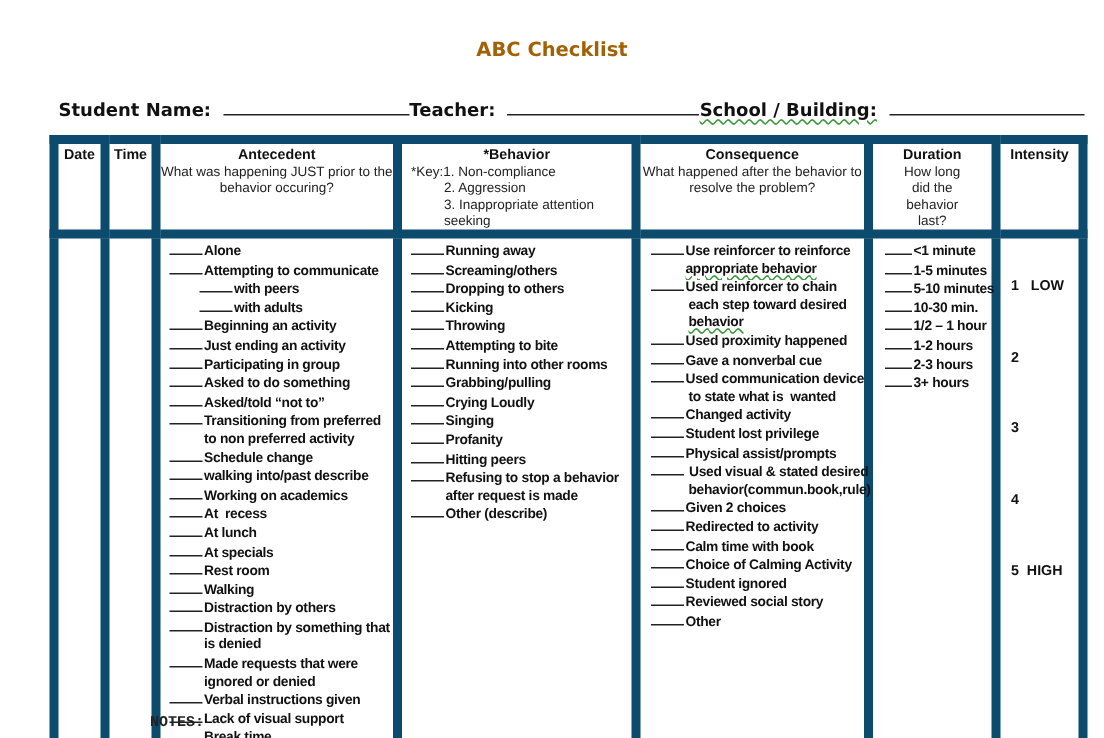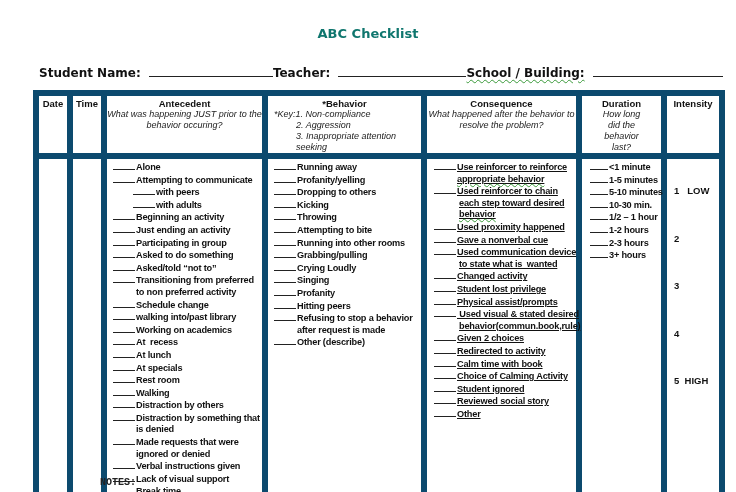--- a/index.html
+++ b/index.html
@@ -1,26 +1,26 @@
 <!DOCTYPE html>
 <html><head>
 <meta charset="utf-8">
 <style>
   html, body { margin: 0; padding: 0; background: #ffffff; }
   body { width: 736px; height: 492px; position: relative; overflow: hidden; color: #111; font-family: "Liberation Sans", sans-serif; }
-  .title { position: absolute; left: 0; width: 736px; top: 26px; text-align: center; font-family: "DejaVu Sans", sans-serif; font-weight: bold; font-size: 13px; color: #0f766e; }
+  .title { position: absolute; left: 0; width: 736px; top: 26px; text-align: center; font-family: "DejaVu Sans", sans-serif; font-weight: bold; font-size: 13px; color: #a16207; }
   .fields { position: absolute; left: 39px; top: 65px; font-family: "DejaVu Sans", sans-serif; font-weight: bold; font-size: 12px; white-space: nowrap; color: #111; }
   .fields span { display: inline-block; vertical-align: baseline; }
   .blank { display: inline-block; border-bottom: 1px solid #222; height: 11px; vertical-align: baseline; }
   .squiggle { text-decoration: underline wavy #3a9a3a; text-decoration-thickness: 1px; text-underline-offset: 2px; }
   table.grid { position: absolute; left: 33px; top: 90px; border-collapse: collapse; table-layout: fixed; width: 686px; }
   table.grid td, table.grid th { border: 6px solid #0c4a6e; vertical-align: top; padding: 0; }
   th { font-weight: normal; font-size: 9.5px; line-height: 11px; text-align: center; height: 46px; }
   th .hd { font-weight: bold; font-size: 9.5px; display: block; padding-top: 2px; }
-  th .sub { display: block; font-size: 9px; line-height: 11px; color: #222; font-style: italic; }
+  th .sub { display: block; font-size: 9px; line-height: 11px; color: #222; }
   th.beh .sub { text-align: left; padding-left: 6px; }
   .keyline { display: block; }
   .keyline.ind { padding-left: 22px; }
   td.body { height: 337px; }
   .list { font-weight: bold; font-size: 9.2px; line-height: 11.6px; padding-top: 2px; letter-spacing: -0.2px; }
   .item { white-space: nowrap; }
   .ln { display: inline-block; width: 22px; border-bottom: 1px solid #222; height: 8px; vertical-align: baseline; margin-right: 1px; }
   .cont { padding-left: 23px; }
   .sub1 { padding-left: 10px; }
   .int { font-weight: bold; font-size: 9.5px; padding: 2px 0 0 7px; }
@@ -93,21 +93,21 @@
         <div class="item sub1"><span class="ln" style="margin-left:10px;"></span><span>with peers</span></div>
         <div class="item sub1"><span class="ln" style="margin-left:10px;"></span><span>with adults</span></div>
         <div class="item"><span class="ln"></span><span>Beginning an activity</span></div>
         <div class="item"><span class="ln"></span><span>Just ending an activity</span></div>
         <div class="item"><span class="ln"></span><span>Participating in group</span></div>
         <div class="item"><span class="ln"></span><span>Asked to do something</span></div>
         <div class="item"><span class="ln"></span><span>Asked/told “not to”</span></div>
         <div class="item"><span class="ln"></span><span>Transitioning from preferred</span></div>
         <div class="item cont"><span>to non preferred activity</span></div>
         <div class="item"><span class="ln"></span><span>Schedule change</span></div>
-        <div class="item"><span class="ln"></span><span>walking into/past library</span></div>
+        <div class="item"><span class="ln"></span><span>walking into/past describe</span></div>
         <div class="item"><span class="ln"></span><span>Working on academics</span></div>
         <div class="item"><span class="ln"></span><span style="white-space:pre;">At  recess</span></div>
         <div class="item"><span class="ln"></span><span>At lunch</span></div>
         <div class="item"><span class="ln"></span><span>At specials</span></div>
         <div class="item"><span class="ln"></span><span>Rest room</span></div>
         <div class="item"><span class="ln"></span><span>Walking</span></div>
         <div class="item"><span class="ln"></span><span>Distraction by others</span></div>
         <div class="item"><span class="ln"></span><span>Distraction by something that</span></div>
         <div class="item cont"><span>is denied</span></div>
         <div class="item"><span class="ln"></span><span>Made requests that were</span></div>
@@ -116,39 +116,39 @@
         <div class="item"><span class="ln"></span><span>Lack of visual support</span></div>
         <div class="item"><span class="ln"></span><span>Break time</span></div>
         <div class="item"><span class="ln"></span><span>Down time</span></div>
 
       </div>
     </td>
 
     <td class="body">
       <div class="list" style="padding-left:6px;">
         <div class="item"><span class="ln"></span><span>Running away</span></div>
-        <div class="item"><span class="ln"></span><span>Profanity/yelling</span></div>
+        <div class="item"><span class="ln"></span><span>Screaming/others</span></div>
         <div class="item"><span class="ln"></span><span>Dropping to others</span></div>
         <div class="item"><span class="ln"></span><span>Kicking</span></div>
         <div class="item"><span class="ln"></span><span>Throwing</span></div>
         <div class="item"><span class="ln"></span><span>Attempting to bite</span></div>
         <div class="item"><span class="ln"></span><span>Running into other rooms</span></div>
         <div class="item"><span class="ln"></span><span>Grabbing/pulling</span></div>
         <div class="item"><span class="ln"></span><span>Crying Loudly</span></div>
         <div class="item"><span class="ln"></span><span>Singing</span></div>
         <div class="item"><span class="ln"></span><span>Profanity</span></div>
         <div class="item"><span class="ln"></span><span>Hitting peers</span></div>
         <div class="item"><span class="ln"></span><span>Refusing to stop a behavior</span></div>
         <div class="item cont"><span>after request is made</span></div>
         <div class="item"><span class="ln"></span><span>Other (describe)</span></div>
       </div>
     </td>
 
     <td class="body">
-      <div class="list" style="padding-left:7px;text-decoration:underline;">
+      <div class="list" style="padding-left:7px;">
         <div class="item"><span class="ln"></span><span>Use reinforcer to reinforce</span></div>
         <div class="item cont"><span class="gs">appropriate behavior</span></div>
         <div class="item"><span class="ln"></span><span>Used reinforcer to chain</span></div>
         <div class="item cont" style="padding-left:25px;"><span>each step toward desired</span></div>
         <div class="item cont" style="padding-left:25px;"><span class="gs">behavior</span></div>
         <div class="item"><span class="ln"></span><span>Used proximity happened</span></div>
         <div class="item"><span class="ln"></span><span>Gave a nonverbal cue</span></div>
         <div class="item"><span class="ln"></span><span>Used communication device</span></div>
         <div class="item cont" style="padding-left:25px;white-space:pre;"><span>to state what is  wanted</span></div>
         <div class="item"><span class="ln"></span><span>Changed activity</span></div>

